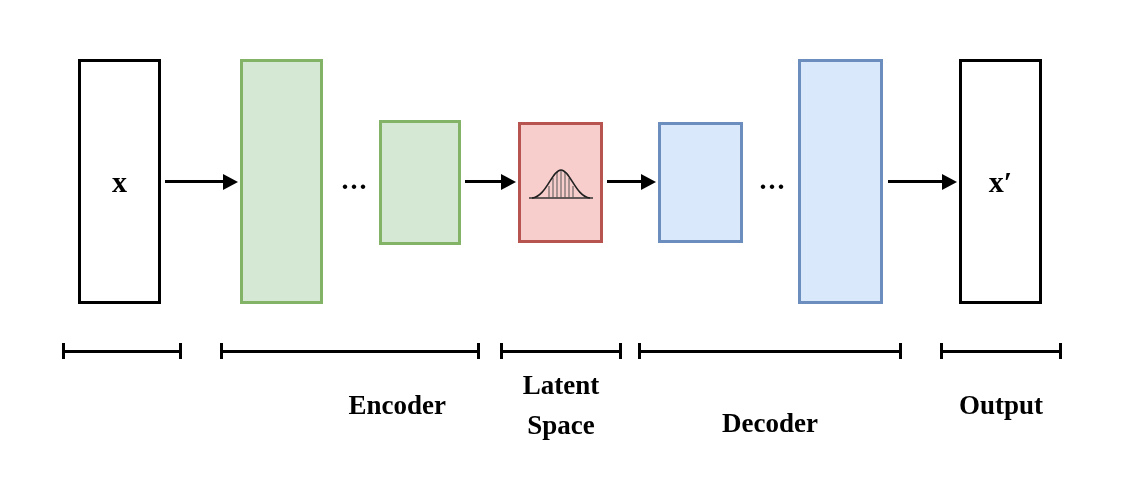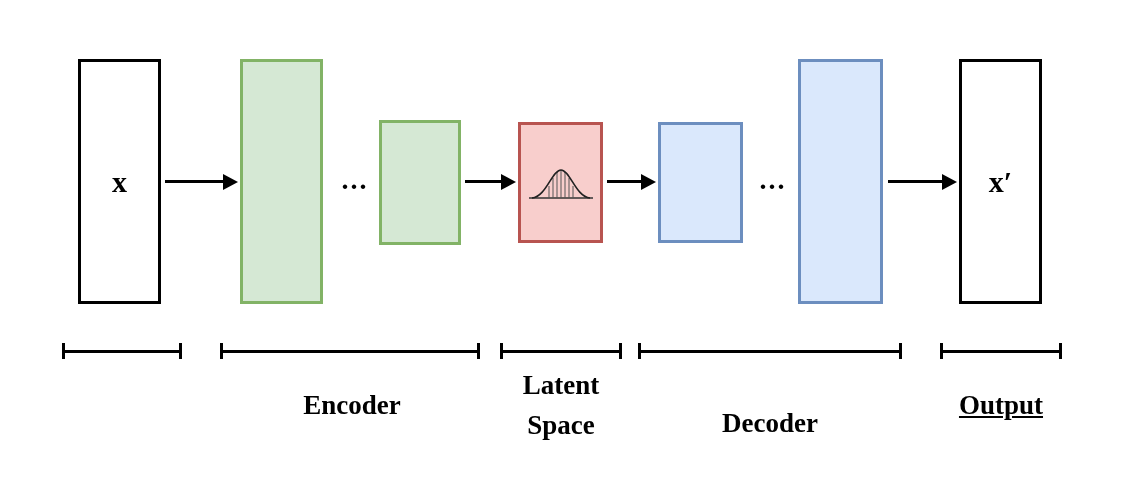--- a/index.html
+++ b/index.html
@@ -165,18 +165,18 @@
   <div class="io-box" style="left:959px; top:59px; width:83px; height:245px;">
     <span class="io-label">x′</span>
   </div>
 
   <div class="bracket" style="left:62px;  top:343px; width:120px;"></div>
   <div class="bracket" style="left:220px; top:343px; width:260px;"></div>
   <div class="bracket" style="left:500px; top:343px; width:122px;"></div>
   <div class="bracket" style="left:638px; top:343px; width:264px;"></div>
   <div class="bracket" style="left:940px; top:343px; width:122px;"></div>
 
-  <div class="section-label" style="left:252px; top:385px; width:200px;">Encoder</div>
+  <div class="section-label" style="left:246px; top:385px; width:200px;text-align:right;">Encoder</div>
   <div class="section-label" style="left:496px; top:365px; width:130px;">Latent Space</div>
   <div class="section-label" style="left:670px; top:385px; width:200px;margin-top:18px;">Decoder</div>
-  <div class="section-label" style="left:931px; top:385px; width:140px;text-decoration:underline;">Output</div>
+  <div class="section-label" style="left:931px; top:385px; width:140px;">Output</div>
 
 </div>
 
 </body></html>

